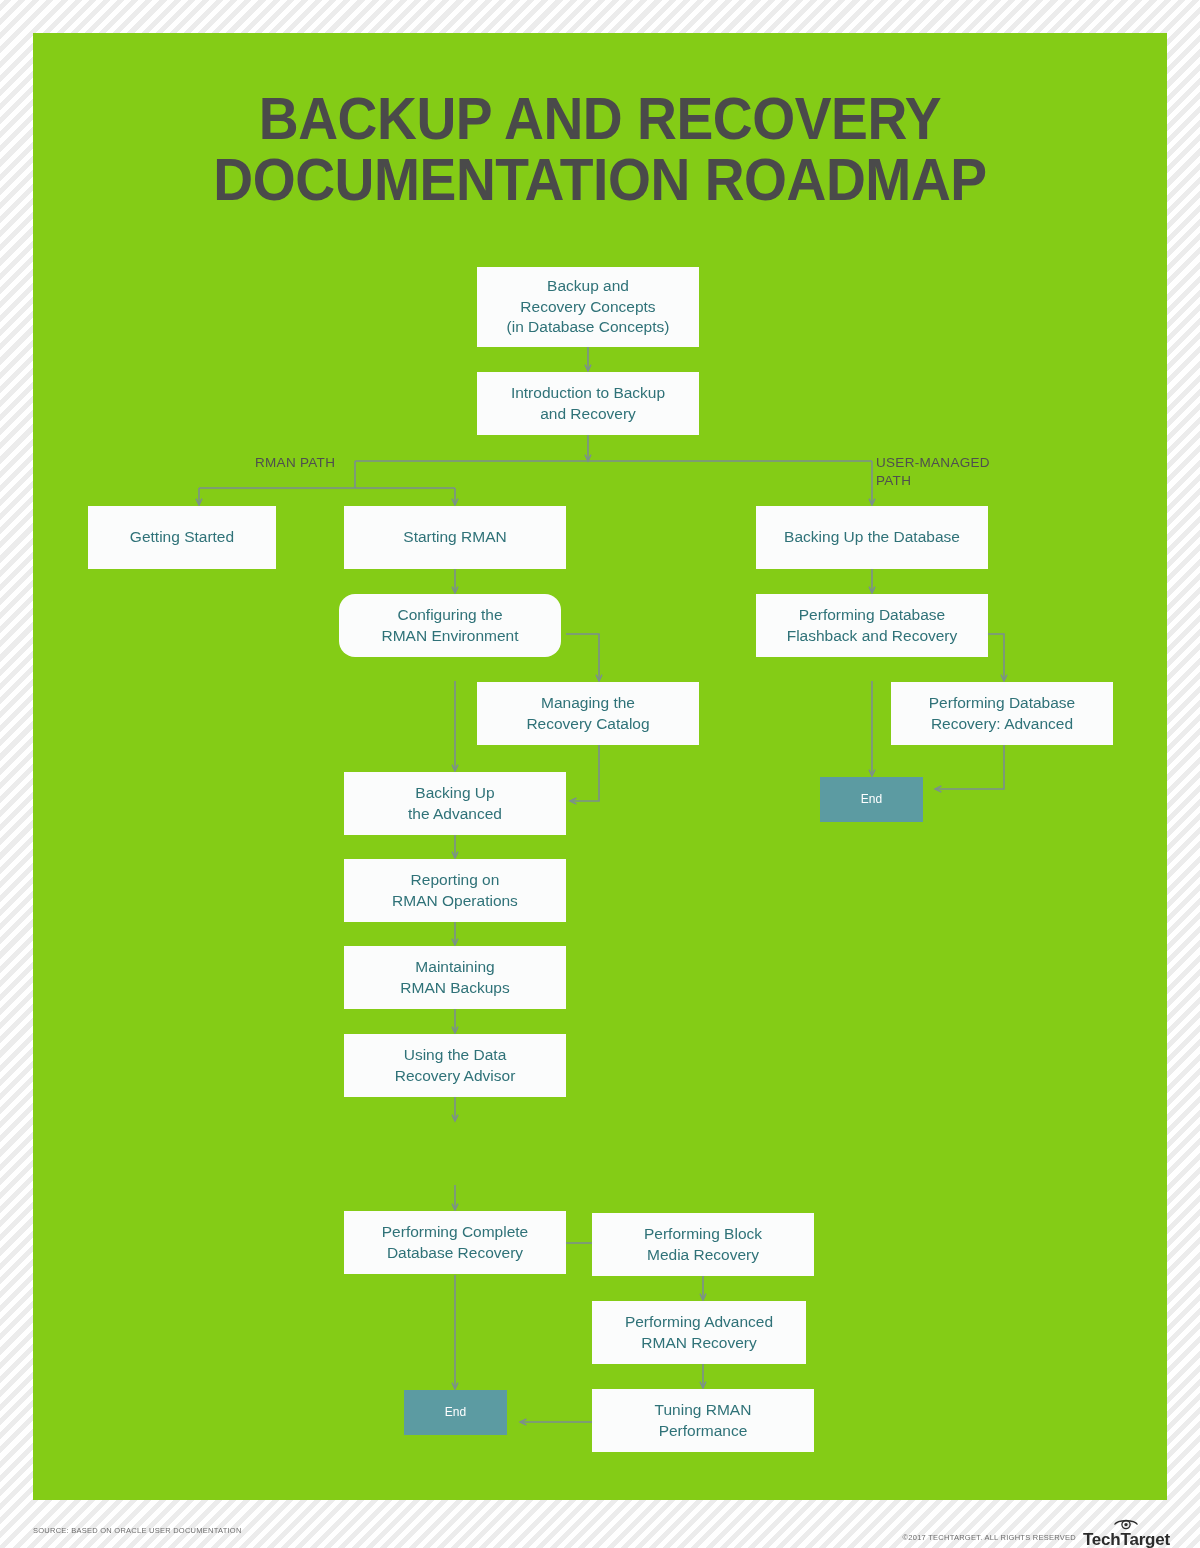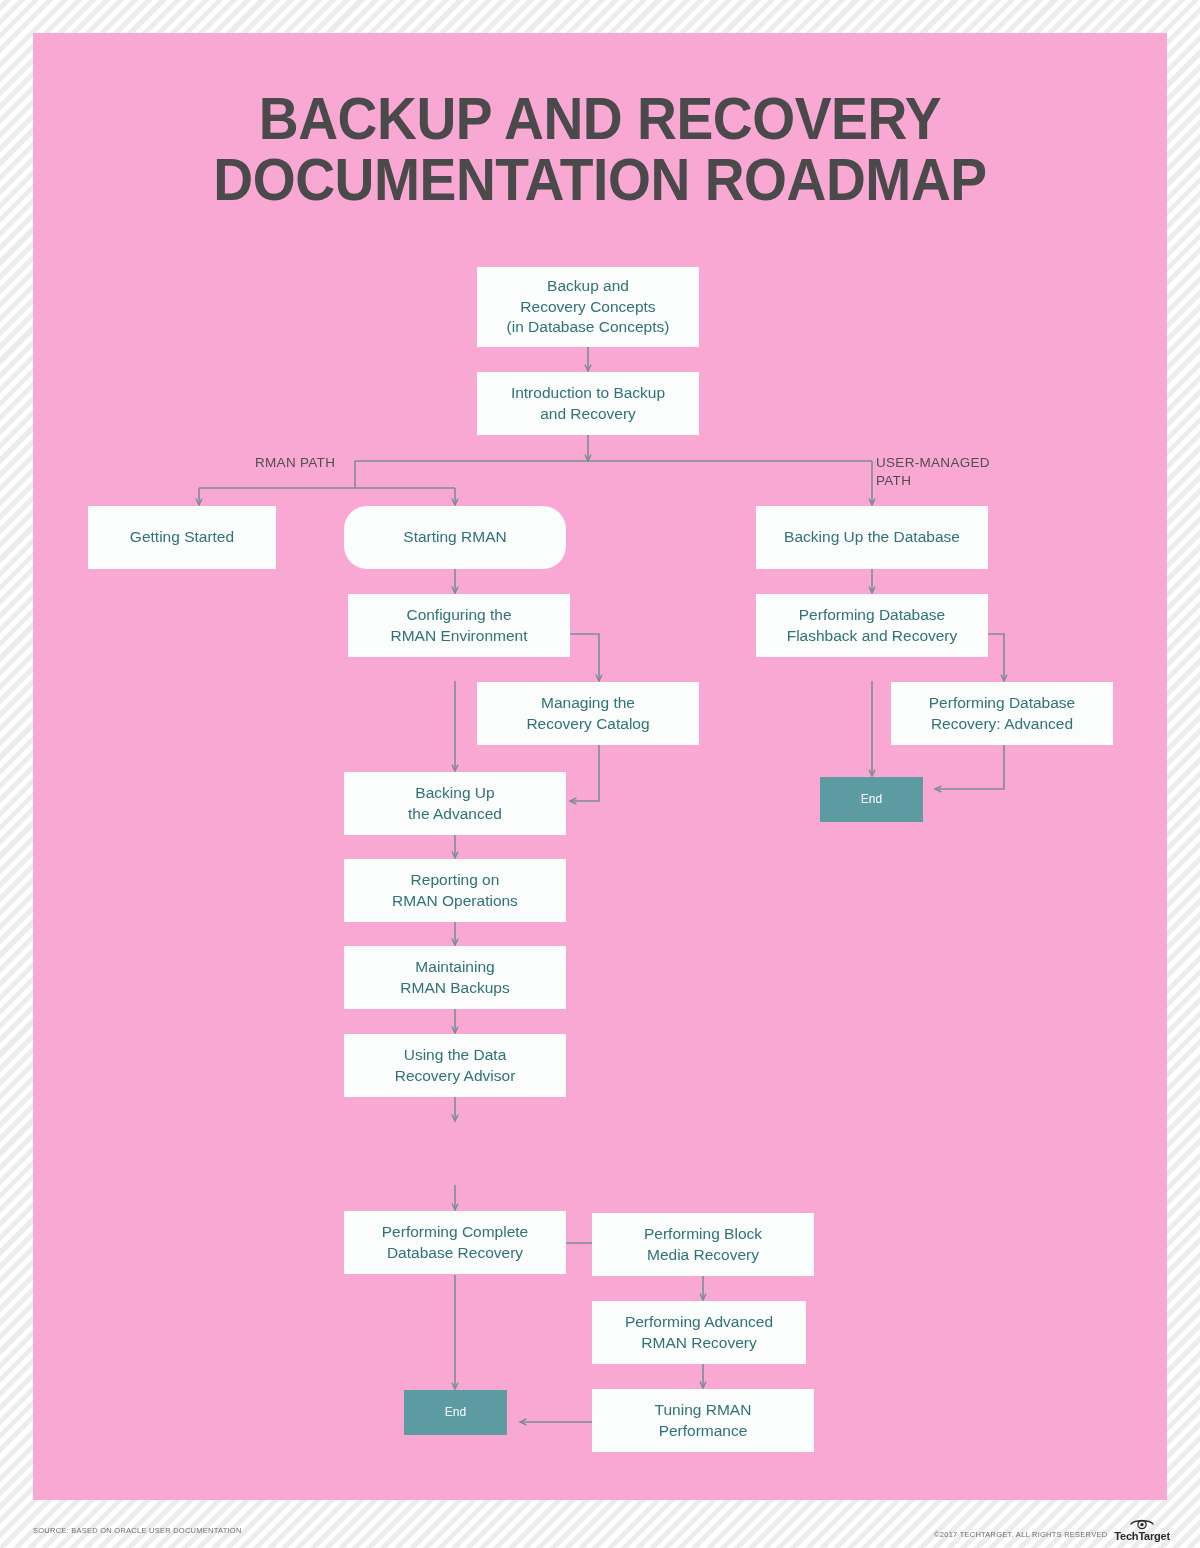--- a/index.html
+++ b/index.html
@@ -21,21 +21,21 @@
     overflow: hidden;
   }
 
   
   #poster-card {
     position: absolute;
     left: 33px;
     top: 33px;
     width: 1134px;
     height: 1467px;
-    background: #f9a8d4;
+    background: #84cc16;
   }
 
   
   #poster-title {
     position: absolute;
     left: 0;
     top: 55px;
     width: 100%;
     text-align: center;
     color: #4a4a4a;
@@ -140,21 +140,21 @@
   #techtarget-logo {
     display: flex;
     flex-direction: column;
     align-items: center;
     line-height: 1;
   }
 
   #techtarget-wordmark {
     font-family: "Liberation Sans Narrow", "Liberation Sans", sans-serif;
     font-weight: 700;
-    font-size: 11px;
+    font-size: 17px;
     color: #2b2b2b;
     letter-spacing: -0.2px;
     margin-top: 1px;
   }
 </style>
 </head>
 <body>
 
 <div id="poster-card">
 
@@ -237,23 +237,23 @@
 
     <div class="node" style="left:444px; top:234px; width:222px; height:80px;">Backup and
 Recovery Concepts
 (in Database Concepts)</div>
 
     <div class="node" style="left:444px; top:339px; width:222px; height:63px;">Introduction to Backup
 and Recovery</div>
 
     <div class="node" style="left:55px; top:473px; width:188px; height:63px;">Getting Started</div>
 
-    <div class="node" style="left:311px; top:473px; width:222px; height:63px;border-radius:23px;">Starting RMAN</div>
-
-    <div class="node" style="left:315px; top:561px; width:222px; height:63px;">Configuring the
+    <div class="node" style="left:311px; top:473px; width:222px; height:63px;">Starting RMAN</div>
+
+    <div class="node" style="left:306px; top:561px; width:222px; height:63px;border-radius:16px;">Configuring the
 RMAN Environment</div>
 
     <div class="node" style="left:444px; top:649px; width:222px; height:63px;">Managing the
 Recovery Catalog</div>
 
     <div class="node" style="left:311px; top:739px; width:222px; height:63px;">Backing Up
 the Advanced</div>
 
     <div class="node" style="left:311px; top:826px; width:222px; height:63px;">Reporting on
 RMAN Operations</div>

